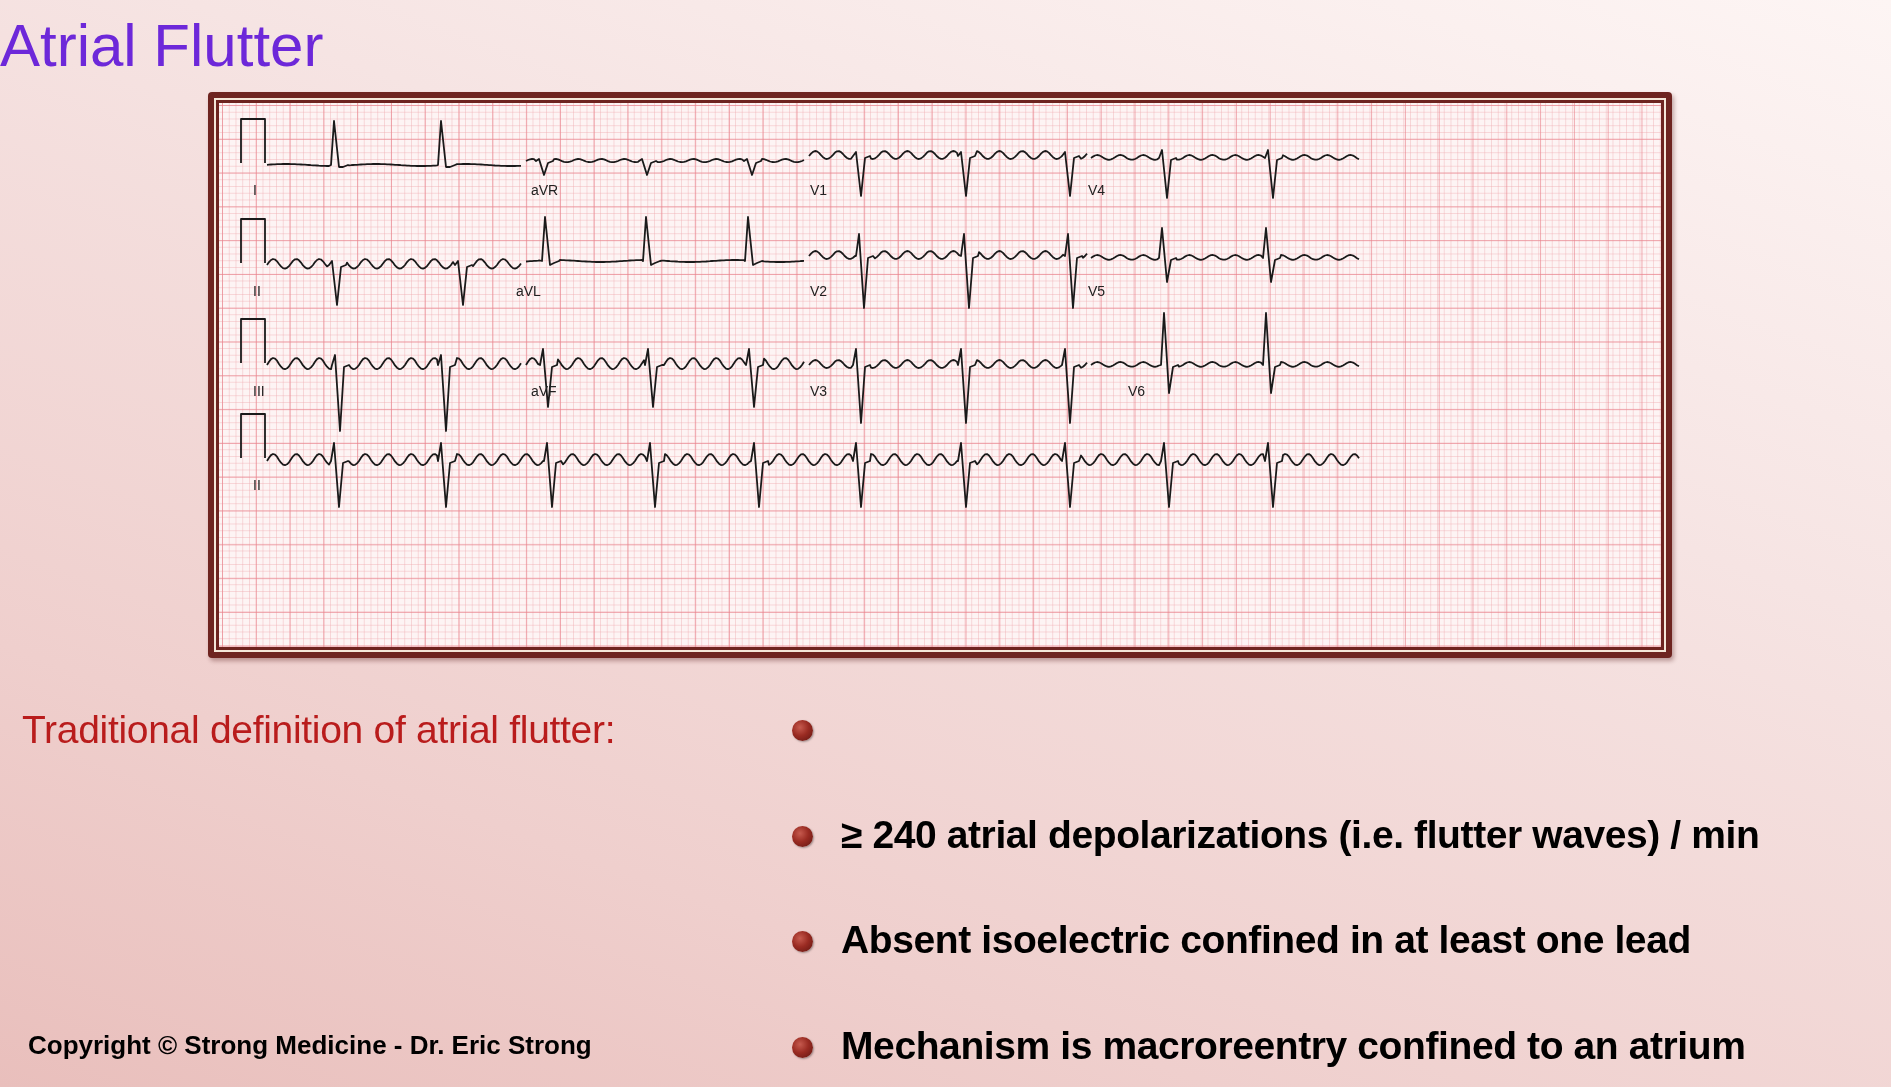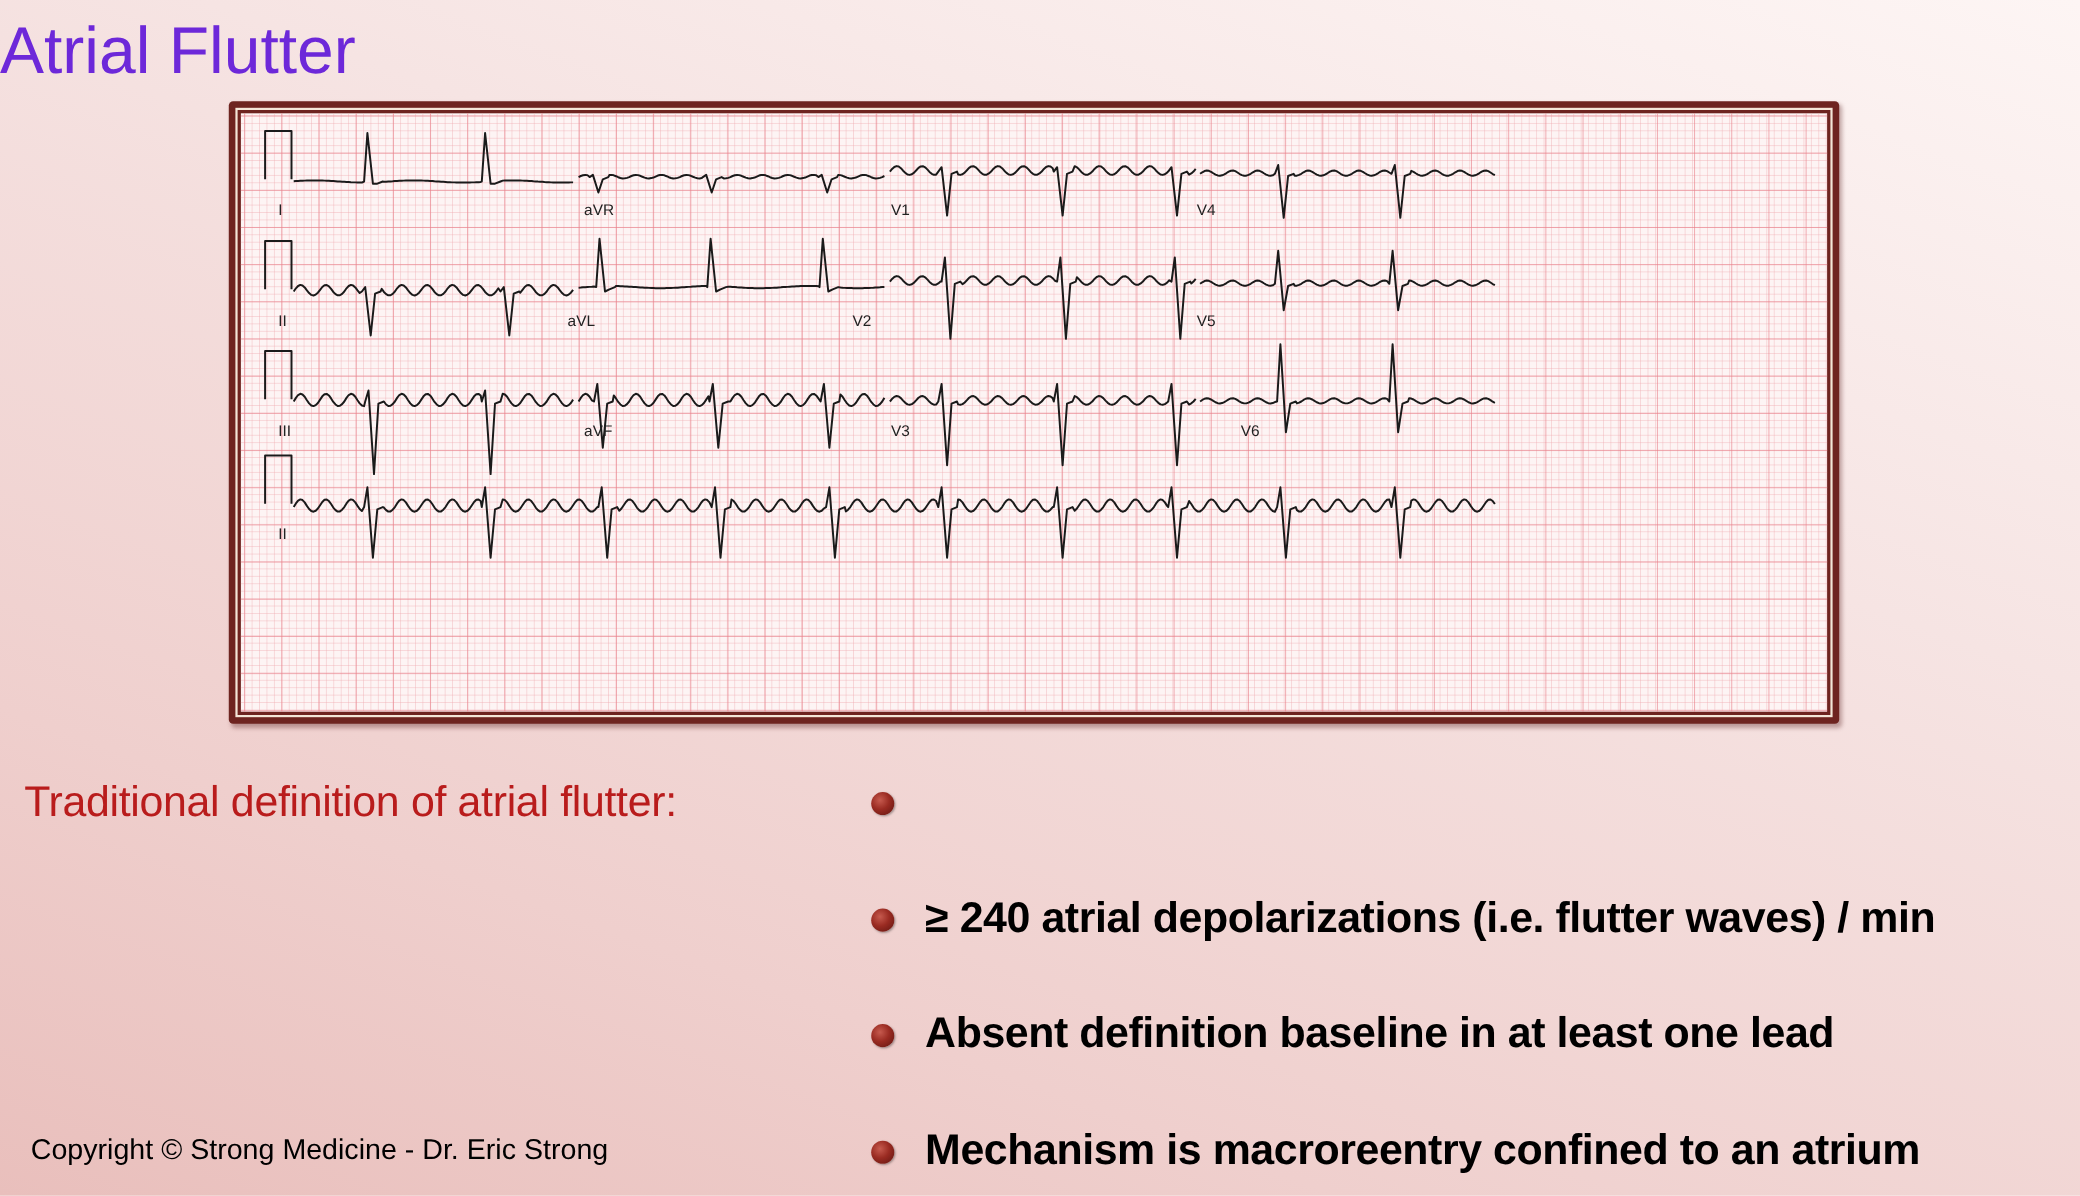--- a/index.html
+++ b/index.html
@@ -53,21 +53,21 @@
     background: radial-gradient(circle at 38% 35%, #c65a4e 0%, #9a2b22 45%, #5e1410 100%);
     box-shadow: 1px 1px 2px rgba(0,0,0,0.35);
     flex:0 0 auto;
   }
   .bullet-text {
     font-family:"Liberation Sans", sans-serif; font-weight:bold; font-size:39px; color:#000;
     line-height:48px; letter-spacing:-0.4px; white-space:nowrap;
   }
   .copyright {
     position:absolute; left:28px; top:1030px;
-    font-family:"Liberation Sans", sans-serif; font-size:26px; color:#000;
+    font-family:"Liberation Sans", sans-serif; font-size:26px; color:#000;font-weight:bold;
   }
 </style>
 </head>
 <body>
 
 <div class="title">Atrial Flutter</div>
 
 <div class="ecg-frame">
   <div class="ecg-inner">
     <div class="ecg-paper">
@@ -91,21 +91,21 @@
           <path d="M48.0 358.0 L50.0 354.7 L52.0 352.1 L54.0 351.0 L56.0 351.6 L58.0 353.7 L60.0 356.9 L62.0 359.7 L64.0 361.6 L66.0 362.2 L68.0 361.3 L70.0 359.3 L72.0 356.3 L74.0 353.3 L76.0 351.4 L78.0 351.1 L80.0 352.5 L82.0 355.2 L84.0 358.4 L86.0 360.7 L88.0 362.1 L90.0 361.9 L92.0 360.4 L94.0 358.0 L96.0 354.7 L98.0 352.1 L100.0 351.0 L102.0 351.6 L104.0 353.7 L106.0 356.9 L108.0 359.7 L110.0 361.6 L112.0 358.0 L115.0 340.0 L120.0 404.0 L124.0 360.0 L129.0 358.0 L130.0 358.4 L132.0 360.7 L134.0 362.1 L136.0 361.9 L138.0 360.4 L140.0 358.0 L142.0 354.7 L144.0 352.1 L146.0 351.0 L148.0 351.6 L150.0 353.7 L152.0 356.9 L154.0 359.7 L156.0 361.6 L158.0 362.2 L160.0 361.3 L162.0 359.3 L164.0 356.3 L166.0 353.3 L168.0 351.4 L170.0 351.1 L172.0 352.5 L174.0 355.2 L176.0 358.4 L178.0 360.7 L180.0 362.1 L182.0 361.9 L184.0 360.4 L186.0 358.0 L188.0 354.7 L190.0 352.1 L192.0 351.0 L194.0 351.6 L196.0 353.7 L198.0 356.9 L200.0 359.7 L202.0 361.6 L204.0 362.2 L206.0 361.3 L208.0 359.3 L210.0 356.3 L212.0 353.3 L214.0 351.4 L216.0 351.1 L218.0 352.5 L219.0 358.0 L222.0 340.0 L227.0 404.0 L231.0 360.0 L236.0 358.0 L238.0 351.0 L240.0 351.6 L242.0 353.7 L244.0 356.9 L246.0 359.7 L248.0 361.6 L250.0 362.2 L252.0 361.3 L254.0 359.3 L256.0 356.3 L258.0 353.3 L260.0 351.4 L262.0 351.1 L264.0 352.5 L266.0 355.2 L268.0 358.4 L270.0 360.7 L272.0 362.1 L274.0 361.9 L276.0 360.4 L278.0 358.0 L280.0 354.7 L282.0 352.1 L284.0 351.0 L286.0 351.6 L288.0 353.7 L290.0 356.9 L292.0 359.7 L294.0 361.6 L296.0 362.2 L298.0 361.3 L300.0 359.3 L302.0 356.3 L304.0 353.3 L306.0 351.4 L308.0 351.1 L310.0 352.5 L312.0 355.2 L314.0 358.4 L316.0 360.7 L318.0 362.1 L320.0 361.9 L322.0 360.4 L324.0 358.0 L325.0 358.0 L328.0 340.0 L333.0 404.0 L337.0 360.0 L342.0 358.0 L344.0 361.3 L346.0 359.3 L348.0 356.3 L350.0 353.3 L352.0 351.4 L354.0 351.1 L356.0 352.5 L358.0 355.2 L360.0 358.4 L362.0 360.7 L364.0 362.1 L366.0 361.9 L368.0 360.4 L370.0 358.0 L372.0 354.7 L374.0 352.1 L376.0 351.0 L378.0 351.6 L380.0 353.7 L382.0 356.9 L384.0 359.7 L386.0 361.6 L388.0 362.2 L390.0 361.3 L392.0 359.3 L394.0 356.3 L396.0 353.3 L398.0 351.4 L400.0 351.1 L402.0 352.5 L404.0 355.2 L406.0 358.4 L408.0 360.7 L410.0 362.1 L412.0 361.9 L414.0 360.4 L416.0 358.0 L418.0 354.7 L420.0 352.1 L422.0 351.0 L424.0 351.6 L426.0 353.7 L428.0 358.0 L431.0 340.0 L436.0 404.0 L440.0 360.0 L445.0 358.0 L446.0 351.1 L448.0 352.5 L450.0 355.2 L452.0 358.4 L454.0 360.7 L456.0 362.1 L458.0 361.9 L460.0 360.4 L462.0 358.0 L464.0 354.7 L466.0 352.1 L468.0 351.0 L470.0 351.6 L472.0 353.7 L474.0 356.9 L476.0 359.7 L478.0 361.6 L480.0 362.2 L482.0 361.3 L484.0 359.3 L486.0 356.3 L488.0 353.3 L490.0 351.4 L492.0 351.1 L494.0 352.5 L496.0 355.2 L498.0 358.4 L500.0 360.7 L502.0 362.1 L504.0 361.9 L506.0 360.4 L508.0 358.0 L510.0 354.7 L512.0 352.1 L514.0 351.0 L516.0 351.6 L518.0 353.7 L520.0 356.9 L522.0 359.7 L524.0 361.6 L526.0 362.2 L528.0 361.3 L530.0 359.3 L532.0 358.0 L535.0 340.0 L540.0 404.0 L544.0 360.0 L549.0 358.0 L550.0 361.9 L552.0 360.4 L554.0 358.0 L556.0 354.7 L558.0 352.1 L560.0 351.0 L562.0 351.6 L564.0 353.7 L566.0 356.9 L568.0 359.7 L570.0 361.6 L572.0 362.2 L574.0 361.3 L576.0 359.3 L578.0 356.3 L580.0 353.3 L582.0 351.4 L584.0 351.1 L586.0 352.5 L588.0 355.2 L590.0 358.4 L592.0 360.7 L594.0 362.1 L596.0 361.9 L598.0 360.4 L600.0 358.0 L602.0 354.7 L604.0 352.1 L606.0 351.0 L608.0 351.6 L610.0 353.7 L612.0 356.9 L614.0 359.7 L616.0 361.6 L618.0 362.2 L620.0 361.3 L622.0 359.3 L624.0 356.3 L626.0 353.3 L628.0 351.4 L630.0 351.1 L632.0 352.5 L634.0 358.0 L637.0 340.0 L642.0 404.0 L646.0 360.0 L651.0 358.0 L652.0 351.0 L654.0 351.6 L656.0 353.7 L658.0 356.9 L660.0 359.7 L662.0 361.6 L664.0 362.2 L666.0 361.3 L668.0 359.3 L670.0 356.3 L672.0 353.3 L674.0 351.4 L676.0 351.1 L678.0 352.5 L680.0 355.2 L682.0 358.4 L684.0 360.7 L686.0 362.1 L688.0 361.9 L690.0 360.4 L692.0 358.0 L694.0 354.7 L696.0 352.1 L698.0 351.0 L700.0 351.6 L702.0 353.7 L704.0 356.9 L706.0 359.7 L708.0 361.6 L710.0 362.2 L712.0 361.3 L714.0 359.3 L716.0 356.3 L718.0 353.3 L720.0 351.4 L722.0 351.1 L724.0 352.5 L726.0 355.2 L728.0 358.4 L730.0 360.7 L732.0 362.1 L734.0 361.9 L736.0 360.4 L738.0 358.0 L739.0 358.0 L742.0 340.0 L747.0 404.0 L751.0 360.0 L756.0 358.0 L758.0 361.3 L760.0 359.3 L762.0 356.3 L764.0 353.3 L766.0 351.4 L768.0 351.1 L770.0 352.5 L772.0 355.2 L774.0 358.4 L776.0 360.7 L778.0 362.1 L780.0 361.9 L782.0 360.4 L784.0 358.0 L786.0 354.7 L788.0 352.1 L790.0 351.0 L792.0 351.6 L794.0 353.7 L796.0 356.9 L798.0 359.7 L800.0 361.6 L802.0 362.2 L804.0 361.3 L806.0 359.3 L808.0 356.3 L810.0 353.3 L812.0 351.4 L814.0 351.1 L816.0 352.5 L818.0 355.2 L820.0 358.4 L822.0 360.7 L824.0 362.1 L826.0 361.9 L828.0 360.4 L830.0 358.0 L832.0 354.7 L834.0 352.1 L836.0 351.0 L838.0 351.6 L840.0 353.7 L842.0 356.9 L843.0 358.0 L846.0 340.0 L851.0 404.0 L855.0 360.0 L860.0 358.0 L862.0 352.5 L864.0 355.2 L866.0 358.4 L868.0 360.7 L870.0 362.1 L872.0 361.9 L874.0 360.4 L876.0 358.0 L878.0 354.7 L880.0 352.1 L882.0 351.0 L884.0 351.6 L886.0 353.7 L888.0 356.9 L890.0 359.7 L892.0 361.6 L894.0 362.2 L896.0 361.3 L898.0 359.3 L900.0 356.3 L902.0 353.3 L904.0 351.4 L906.0 351.1 L908.0 352.5 L910.0 355.2 L912.0 358.4 L914.0 360.7 L916.0 362.1 L918.0 361.9 L920.0 360.4 L922.0 358.0 L924.0 354.7 L926.0 352.1 L928.0 351.0 L930.0 351.6 L932.0 353.7 L934.0 356.9 L936.0 359.7 L938.0 361.6 L940.0 362.2 L942.0 358.0 L945.0 340.0 L950.0 404.0 L954.0 360.0 L959.0 358.0 L960.0 360.7 L962.0 362.1 L964.0 361.9 L966.0 360.4 L968.0 358.0 L970.0 354.7 L972.0 352.1 L974.0 351.0 L976.0 351.6 L978.0 353.7 L980.0 356.9 L982.0 359.7 L984.0 361.6 L986.0 362.2 L988.0 361.3 L990.0 359.3 L992.0 356.3 L994.0 353.3 L996.0 351.4 L998.0 351.1 L1000.0 352.5 L1002.0 355.2 L1004.0 358.4 L1006.0 360.7 L1008.0 362.1 L1010.0 361.9 L1012.0 360.4 L1014.0 358.0 L1016.0 354.7 L1018.0 352.1 L1020.0 351.0 L1022.0 351.6 L1024.0 353.7 L1026.0 356.9 L1028.0 359.7 L1030.0 361.6 L1032.0 362.2 L1034.0 361.3 L1036.0 359.3 L1038.0 356.3 L1040.0 353.3 L1042.0 351.4 L1044.0 351.1 L1046.0 358.0 L1049.0 340.0 L1054.0 404.0 L1058.0 360.0 L1063.0 358.0 L1064.0 352.1 L1066.0 351.0 L1068.0 351.6 L1070.0 353.7 L1072.0 356.9 L1074.0 359.7 L1076.0 361.6 L1078.0 362.2 L1080.0 361.3 L1082.0 359.3 L1084.0 356.3 L1086.0 353.3 L1088.0 351.4 L1090.0 351.1 L1092.0 352.5 L1094.0 355.2 L1096.0 358.4 L1098.0 360.7 L1100.0 362.1 L1102.0 361.9 L1104.0 360.4 L1106.0 358.0 L1108.0 354.7 L1110.0 352.1 L1112.0 351.0 L1114.0 351.6 L1116.0 353.7 L1118.0 356.9 L1120.0 359.7 L1122.0 361.6 L1124.0 362.2 L1126.0 361.3 L1128.0 359.3 L1130.0 356.3 L1132.0 353.3 L1134.0 351.4 L1136.0 351.1 L1138.0 352.5 L1140.0 355.2" fill="none" stroke="#1a1a1a" stroke-width="1.8" stroke-linejoin="round"></path>
         </svg>
 
       <span class="lead-label" style="left:34px;top:79px">I</span>
       <span class="lead-label" style="left:312px;top:79px">aVR</span>
       <span class="lead-label" style="left:591px;top:79px">V1</span>
       <span class="lead-label" style="left:869px;top:79px">V4</span>
 
       <span class="lead-label" style="left:34px;top:180px">II</span>
       <span class="lead-label" style="left:297px;top:180px">aVL</span>
-      <span class="lead-label" style="left:556px;top:180px">V2</span>
+      <span class="lead-label" style="left:591px;top:180px">V2</span>
       <span class="lead-label" style="left:869px;top:180px">V5</span>
 
       <span class="lead-label" style="left:34px;top:280px">III</span>
       <span class="lead-label" style="left:312px;top:280px">aVF</span>
       <span class="lead-label" style="left:591px;top:280px">V3</span>
       <span class="lead-label" style="left:909px;top:280px">V6</span>
 
       <span class="lead-label" style="left:34px;top:374px">II</span>
     </div>
   </div>
@@ -116,21 +116,21 @@
 <ul class="bullets">
   <li class="bullet">
     <span class="bullet-dot"></span>
   </li>
   <li class="bullet">
     <span class="bullet-dot"></span>
     <span class="bullet-text">≥ 240 atrial depolarizations (i.e. flutter waves) / min</span>
   </li>
   <li class="bullet">
     <span class="bullet-dot"></span>
-    <span class="bullet-text">Absent definition baseline in at least one lead</span>
+    <span class="bullet-text">Absent isoelectric confined in at least one lead</span>
   </li>
   <li class="bullet">
     <span class="bullet-dot"></span>
     <span class="bullet-text">Mechanism is macroreentry confined to an atrium</span>
   </li>
 </ul>
 
 <div class="copyright">Copyright © Strong Medicine - Dr. Eric Strong</div>
 
 </body></html>

